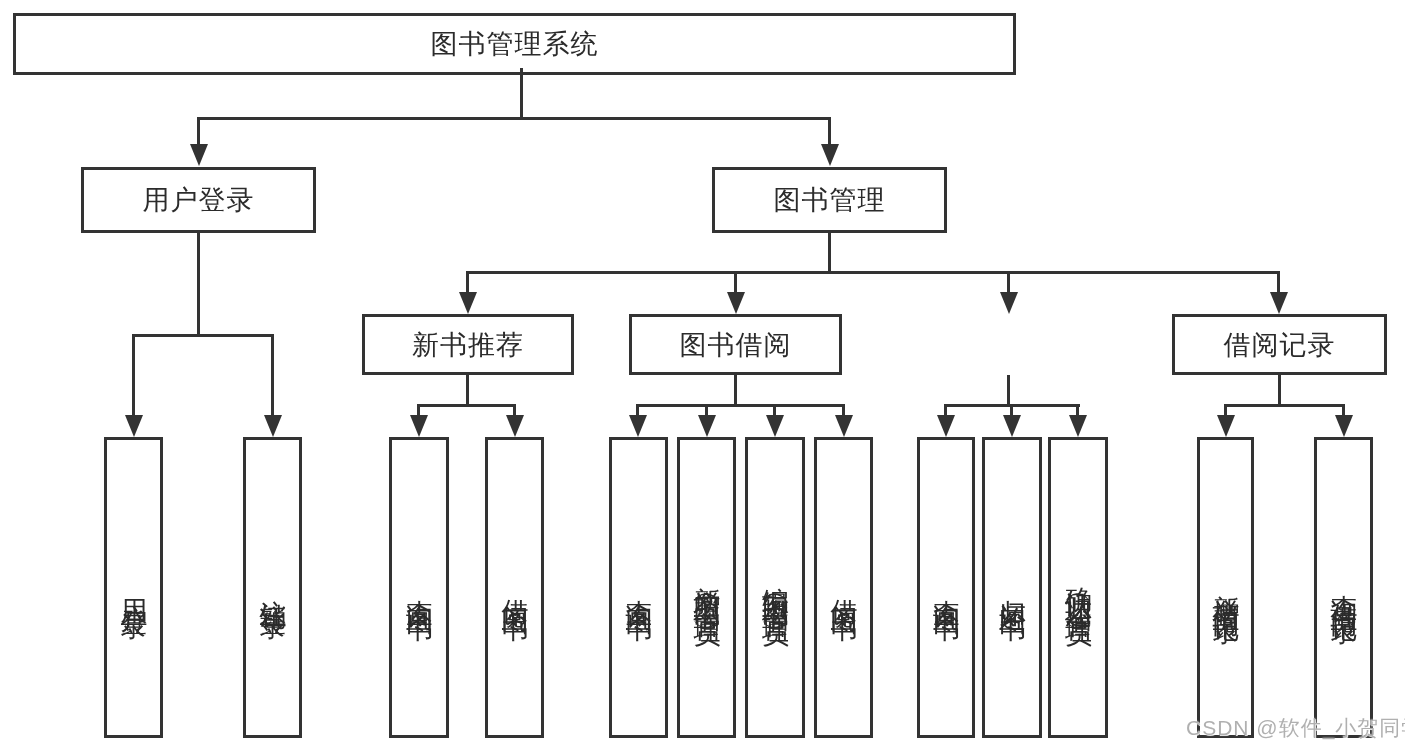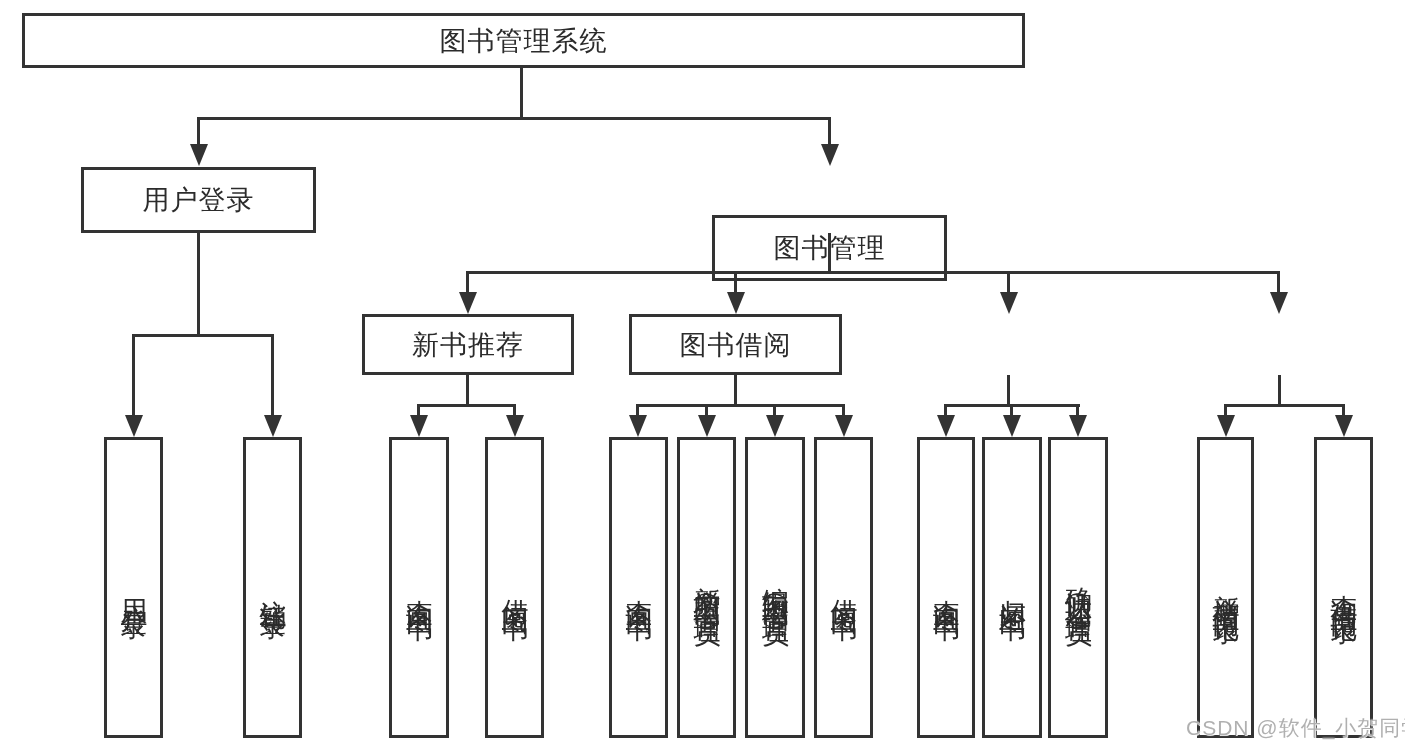--- a/index.html
+++ b/index.html
@@ -33,36 +33,39 @@
     font-size:21px;letter-spacing:1px;color:#b0b0b0;
     text-shadow:0 0 2px #ffffff,1px 1px 0 rgba(255,255,255,.8);
     white-space:nowrap;z-index:5;
   }
 </style>
 </head>
 <body>
 
 <div id="stage">
 
-  <div class="hbox" style="left:22px;top:13px;width:1003px;height:55px;font-family:Liberation Serif, serif;">
+  <div class="hbox" style="left:13px;top:13px;width:1003px;height:62px;font-family:Liberation Serif, serif;">
     <span>图书管理系统</span>
   </div>
 
   <div class="hbox" style="left:81px;top:167px;width:235px;height:66px;">
     <span>用户登录</span>
   </div>
-  <div class="hbox" style="left:712px;top:167px;width:235px;height:66px;margin-top:48px;">
+  <div class="hbox" style="left:712px;top:167px;width:235px;height:66px;">
     <span>图书管理</span>
   </div>
 
   <div class="hbox" style="left:629px;top:314px;width:213px;height:61px;">
     <span>图书借阅</span>
   </div>
   <div class="hbox" style="left:362px;top:314px;width:212px;height:61px;">
     <span>新书推荐</span>
+  </div>
+  <div class="hbox" style="left:1172px;top:314px;width:215px;height:61px;">
+    <span>借阅记录</span>
   </div>
 
   <div class="vbox" style="left:104px;width:59px;">
     <span class="vtxt">用户登录</span>
   </div>
   <div class="vbox" style="left:243px;width:59px;">
     <span class="vtxt">注销登录</span>
   </div>
 
   <div class="vbox" style="left:389px;width:60px;">

